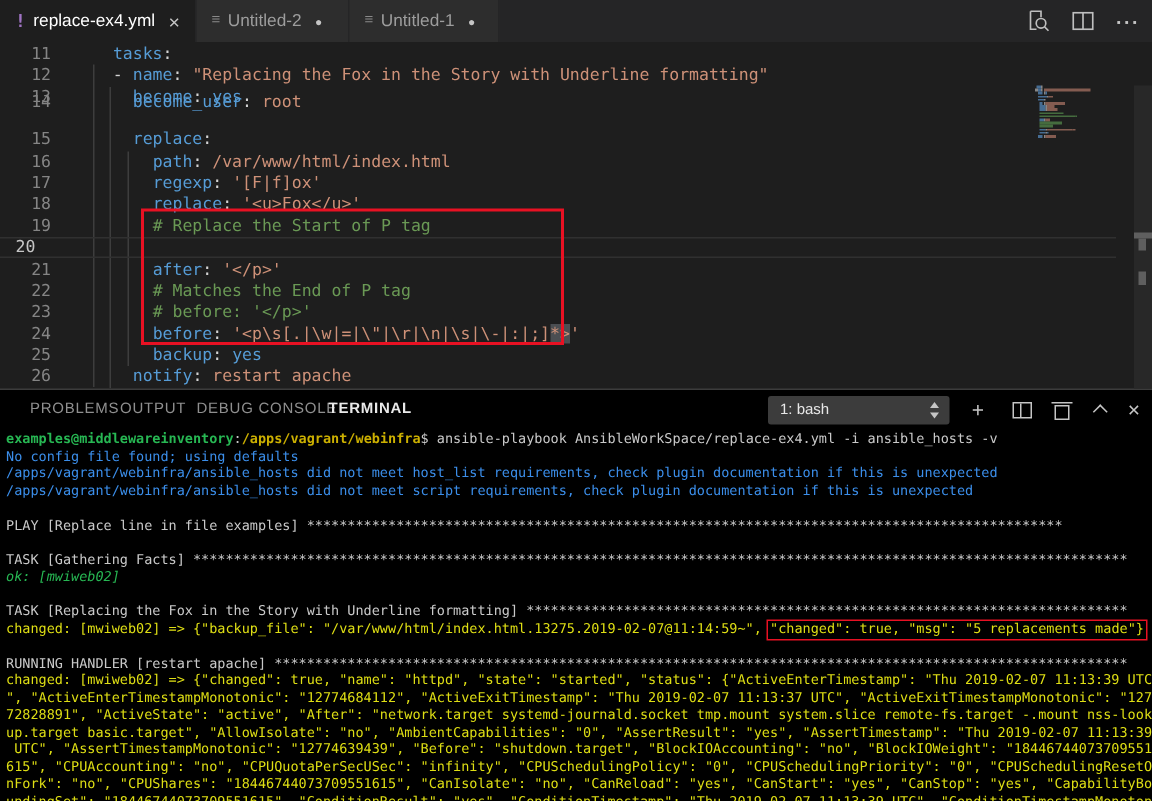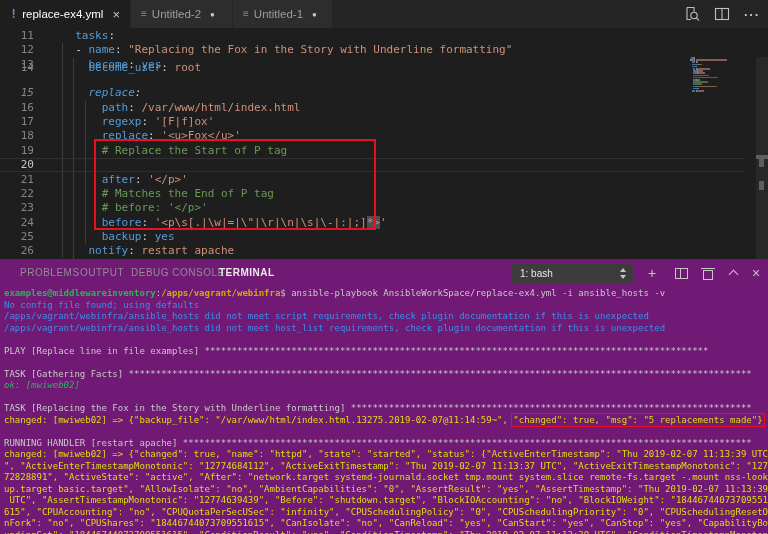--- a/index.html
+++ b/index.html
@@ -21,38 +21,38 @@
   .more-glyph{color:#c5c5c5;font-size:13px;font-weight:bold;letter-spacing:1px;}
   
   #editor{position:absolute;left:0;top:28px;width:768px;height:231px;background:#1e1e1e;overflow:hidden;}
   .iguide{position:absolute;width:1px;background:#3d3d3d;z-index:1;}
   #editor-lines{position:absolute;left:0;top:1px;width:756px;height:230px;z-index:2;}
   .eline{position:absolute;left:0;right:12px;height:14.35px;line-height:14.35px;
     font-family:"DejaVu Sans Mono",monospace;font-size:11px;}
   .eline.cur::before{content:'';position:absolute;left:0;right:0;top:0;bottom:0;
     border-top:1px solid #303030;border-bottom:1px solid #303030;pointer-events:none;}
   .lnum{position:absolute;left:0;width:34px;text-align:right;color:#858585;}
-  .eline.cur .lnum{color:#c6c6c6;}
+  .eline.cur .lnum{color:#c6c6c6;text-align:center;}
   .code{position:absolute;left:62px;white-space:pre;}
   .tk-plain{color:#d4d4d4;}
   .tk-key{color:#569cd6;}
   .tk-str{color:#ce9178;}
   .tk-bool{color:#569cd6;}
   .tk-comment{color:#6a9955;}
   .tk-comment-hl{color:#6a9955;background:rgba(160,170,180,.35);}
   .tk-str-hl{color:#ce9178;background:rgba(160,170,180,.35);}
   .tk-cursor{display:inline-block;width:1.5px;height:11px;background:#f0f0f0;vertical-align:text-bottom;margin-left:1px;}
   #minimap{position:absolute;left:690px;top:29px;width:66px;height:228px;z-index:3;}
   .mmbar{position:absolute;height:1.5px;opacity:.85;}
   #ed-scrollbar{position:absolute;left:756px;top:29px;width:12px;height:229px;background:#282828;z-index:3;}
   .sb-mark{position:absolute;background:#5f5f5f;}
   .redbox{position:absolute;border:2px solid var(--red,#e81123);z-index:6;pointer-events:none;}
   
   #panel-sep{position:absolute;left:0;top:259px;width:768px;height:1px;background:#3c3c3c;}
-  #panel{position:absolute;left:0;top:260px;width:768px;height:274px;background:#701a75;}
+  #panel{position:absolute;left:0;top:260px;width:768px;height:274px;background:#000000;}
   .ptab{position:absolute;top:7px;font-size:10px;letter-spacing:.5px;color:#8f8f8f;cursor:pointer;white-space:nowrap;}
   .ptab.active{color:#e9e9e9;font-weight:bold;}
   #shell-select{position:absolute;left:512px;top:4px;width:121px;height:19px;background:#3c3c3c;
     border-radius:2px;color:#e8e8e8;font-size:10px;line-height:19px;padding-left:8px;box-sizing:border-box;cursor:pointer;}
   .sel-arrows{position:absolute;right:6px;top:4px;width:8px;height:11px;}
   .sel-arrows::before{content:'';position:absolute;left:1px;top:0;border-left:3px solid transparent;
     border-right:3px solid transparent;border-bottom:4px solid #c5c5c5;}
   .sel-arrows::after{content:'';position:absolute;left:1px;bottom:0;border-left:3px solid transparent;
     border-right:3px solid transparent;border-top:4px solid #c5c5c5;}
   .pact{position:absolute;top:3px;width:18px;height:20px;display:flex;align-items:center;justify-content:center;
@@ -130,21 +130,21 @@
           <span class="code"><span class="tk-plain">  - </span><span class="tk-key">name</span><span class="tk-plain">: </span><span class="tk-str">"Replacing the Fox in the Story with Underline formatting"</span></span>
         </div>
         <div class="eline" style="top: 28.7px;">
           <span class="lnum">13</span>
           <span class="code"><span class="tk-plain">    </span><span class="tk-key">become</span><span class="tk-plain">: </span><span class="tk-bool">yes</span></span>
         </div>
         <div class="eline" style="top: 32px;">
           <span class="lnum">14</span>
           <span class="code"><span class="tk-plain">    </span><span class="tk-key">become_user</span><span class="tk-plain">: </span><span class="tk-str">root</span></span>
         </div>
-        <div class="eline" style="top: 57.4px; font-style: italic;">
+        <div class="eline" style="top: 57.4px;">
           <span class="lnum">15</span>
           <span class="code"><span class="tk-plain">    </span><span class="tk-key">replace</span><span class="tk-plain">:</span></span>
         </div>
         <div class="eline" style="top: 71.75px;">
           <span class="lnum">16</span>
           <span class="code"><span class="tk-plain">      </span><span class="tk-key">path</span><span class="tk-plain">: </span><span class="tk-str">/var/www/html/index.html</span></span>
         </div>
         <div class="eline" style="top: 86.1px;">
           <span class="lnum">17</span>
           <span class="code"><span class="tk-plain">      </span><span class="tk-key">regexp</span><span class="tk-plain">: </span><span class="tk-str">'[F|f]ox'</span></span>
@@ -258,22 +258,22 @@
       </div>
     <div class="pact" style="left:724px;">
         <span class="ico-chevup"></span>
       </div>
     <div class="pact glyph-btn" style="left:747px;">×</div>
   </div>
 
   <div id="terminal">
       <div class="trow"><span class="ts-prompt-user">examples@middlewareinventory</span><span class="ts-white">:</span><span class="ts-prompt-path">/apps/vagrant/webinfra</span><span class="ts-white">$ ansible-playbook AnsibleWorkSpace/replace-ex4.yml -i ansible_hosts -v</span></div>
       <div class="trow"><span class="ts-blue">No config file found; using defaults</span></div>
+      <div class="trow"><span class="ts-blue">/apps/vagrant/webinfra/ansible_hosts did not meet host_list requirements, check plugin documentation if this is unexpected</span></div>
       <div class="trow"><span class="ts-blue">/apps/vagrant/webinfra/ansible_hosts did not meet script requirements, check plugin documentation if this is unexpected</span></div>
-      <div class="trow"><span class="ts-blue">/apps/vagrant/webinfra/ansible_hosts did not meet host_list requirements, check plugin documentation if this is unexpected</span></div>
       <div class="trow">&nbsp;</div>
       <div class="trow"><span class="ts-white">PLAY [Replace line in file examples] *********************************************************************************************</span></div>
       <div class="trow">&nbsp;</div>
       <div class="trow"><span class="ts-white">TASK [Gathering Facts] *******************************************************************************************************************</span></div>
       <div class="trow"><span class="ts-green">ok: [mwiweb02]</span></div>
       <div class="trow">&nbsp;</div>
       <div class="trow"><span class="ts-white">TASK [Replacing the Fox in the Story with Underline formatting] **************************************************************************</span></div>
       <div class="trow"><span class="ts-yellow">changed: [mwiweb02] =&gt; {"backup_file": "/var/www/html/index.html.13275.2019-02-07@11:14:59~", </span><span class="ts-yellow-boxed">"changed": true, "msg": "5 replacements made"}</span></div>
       <div class="trow">&nbsp;</div>
       <div class="trow"><span class="ts-white">RUNNING HANDLER [restart apache] *********************************************************************************************************</span></div>

